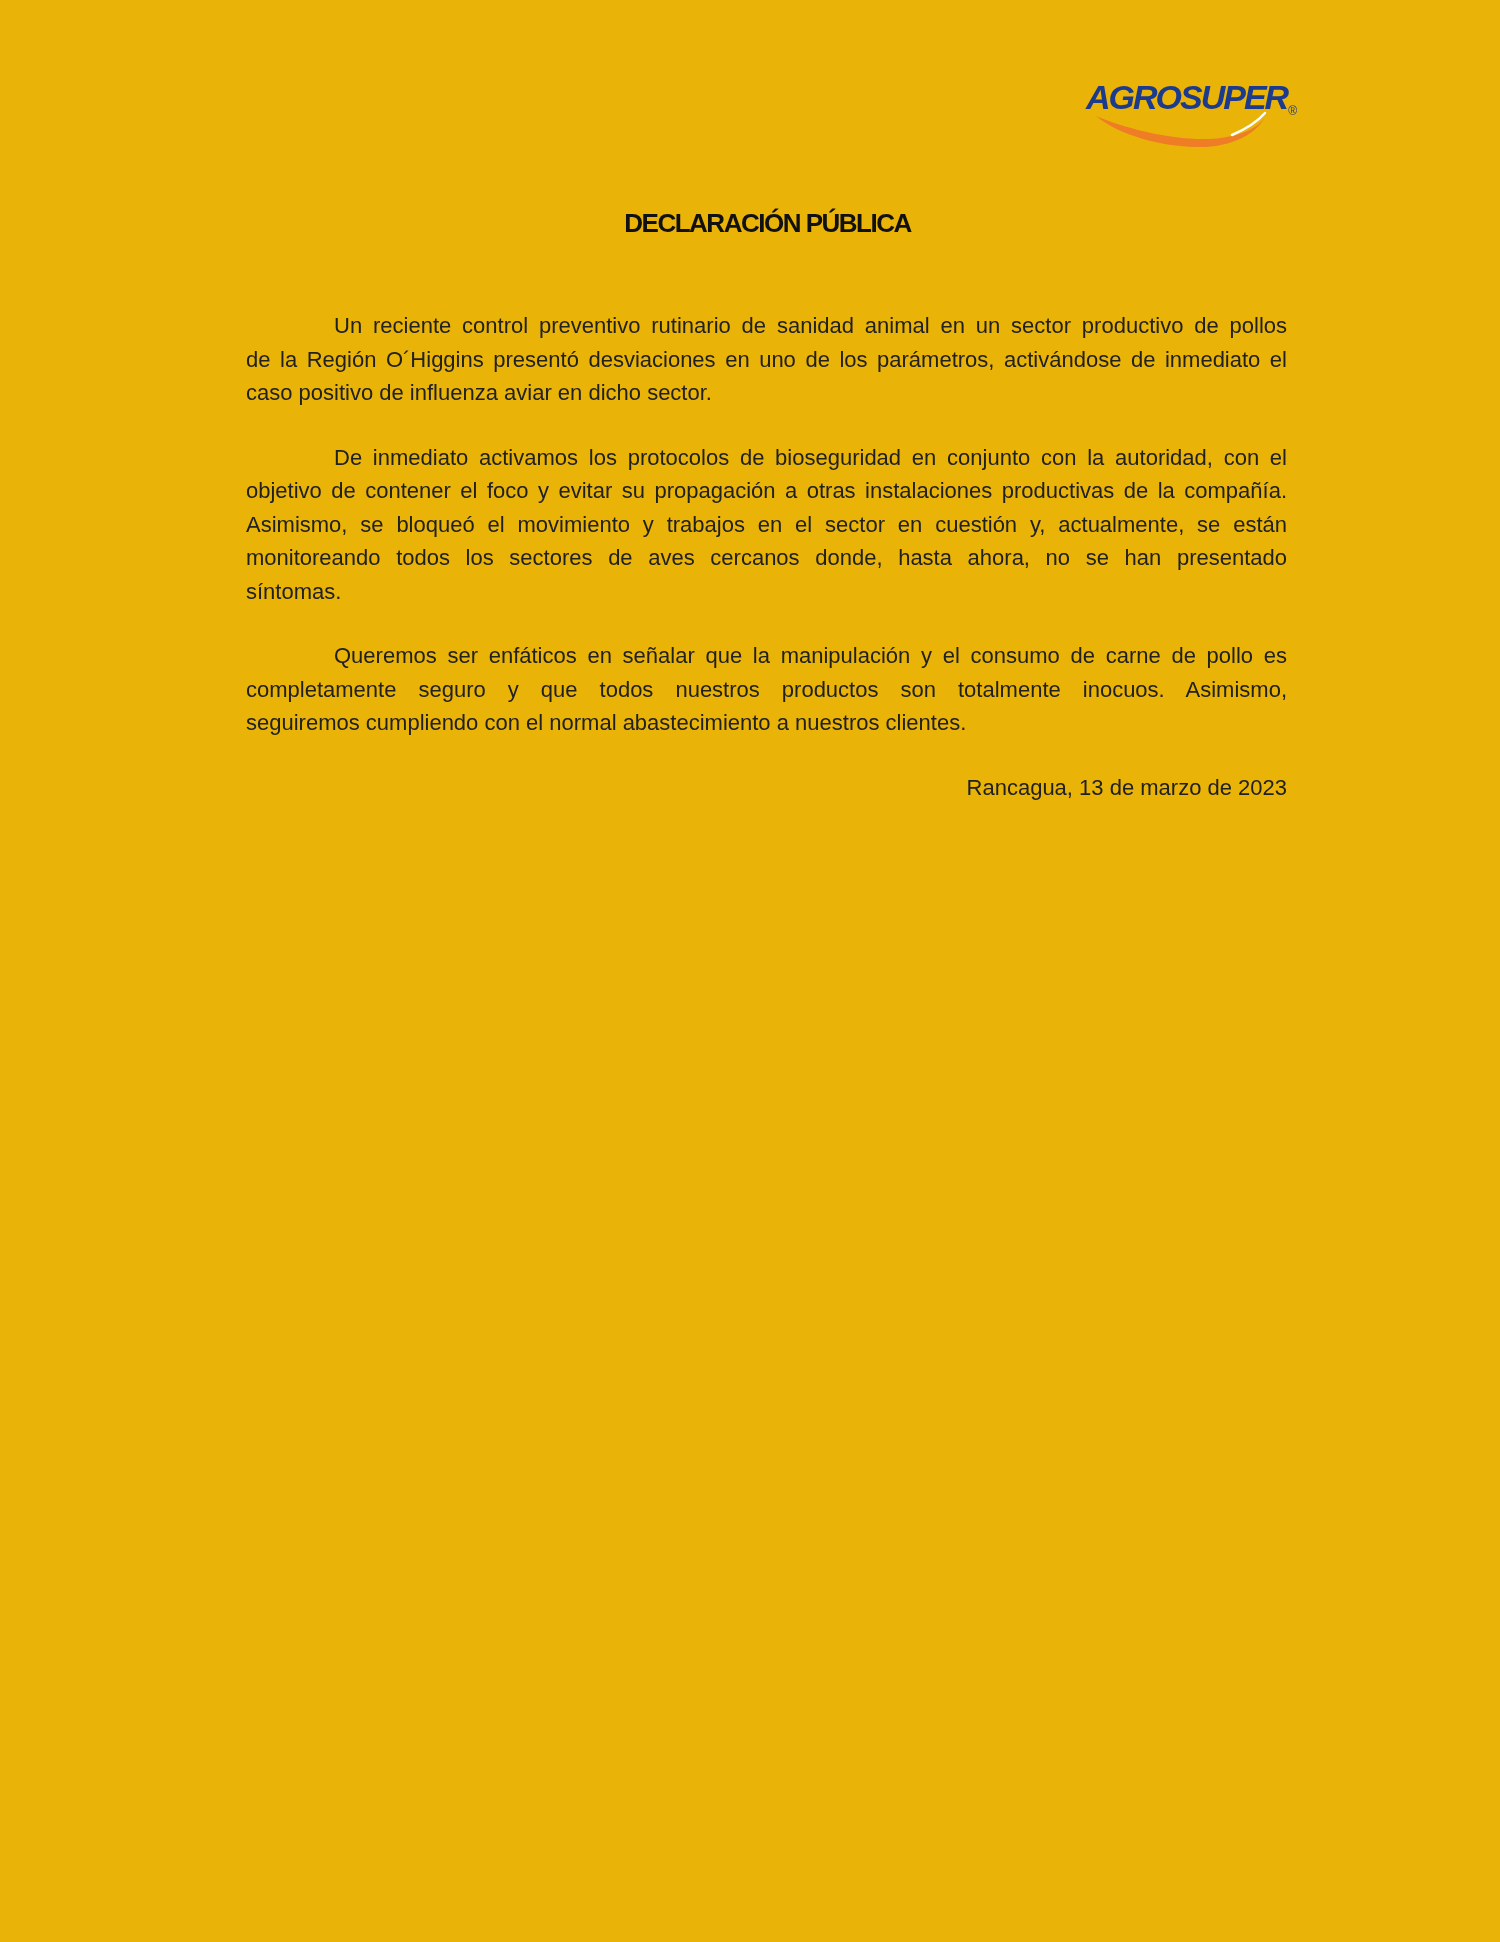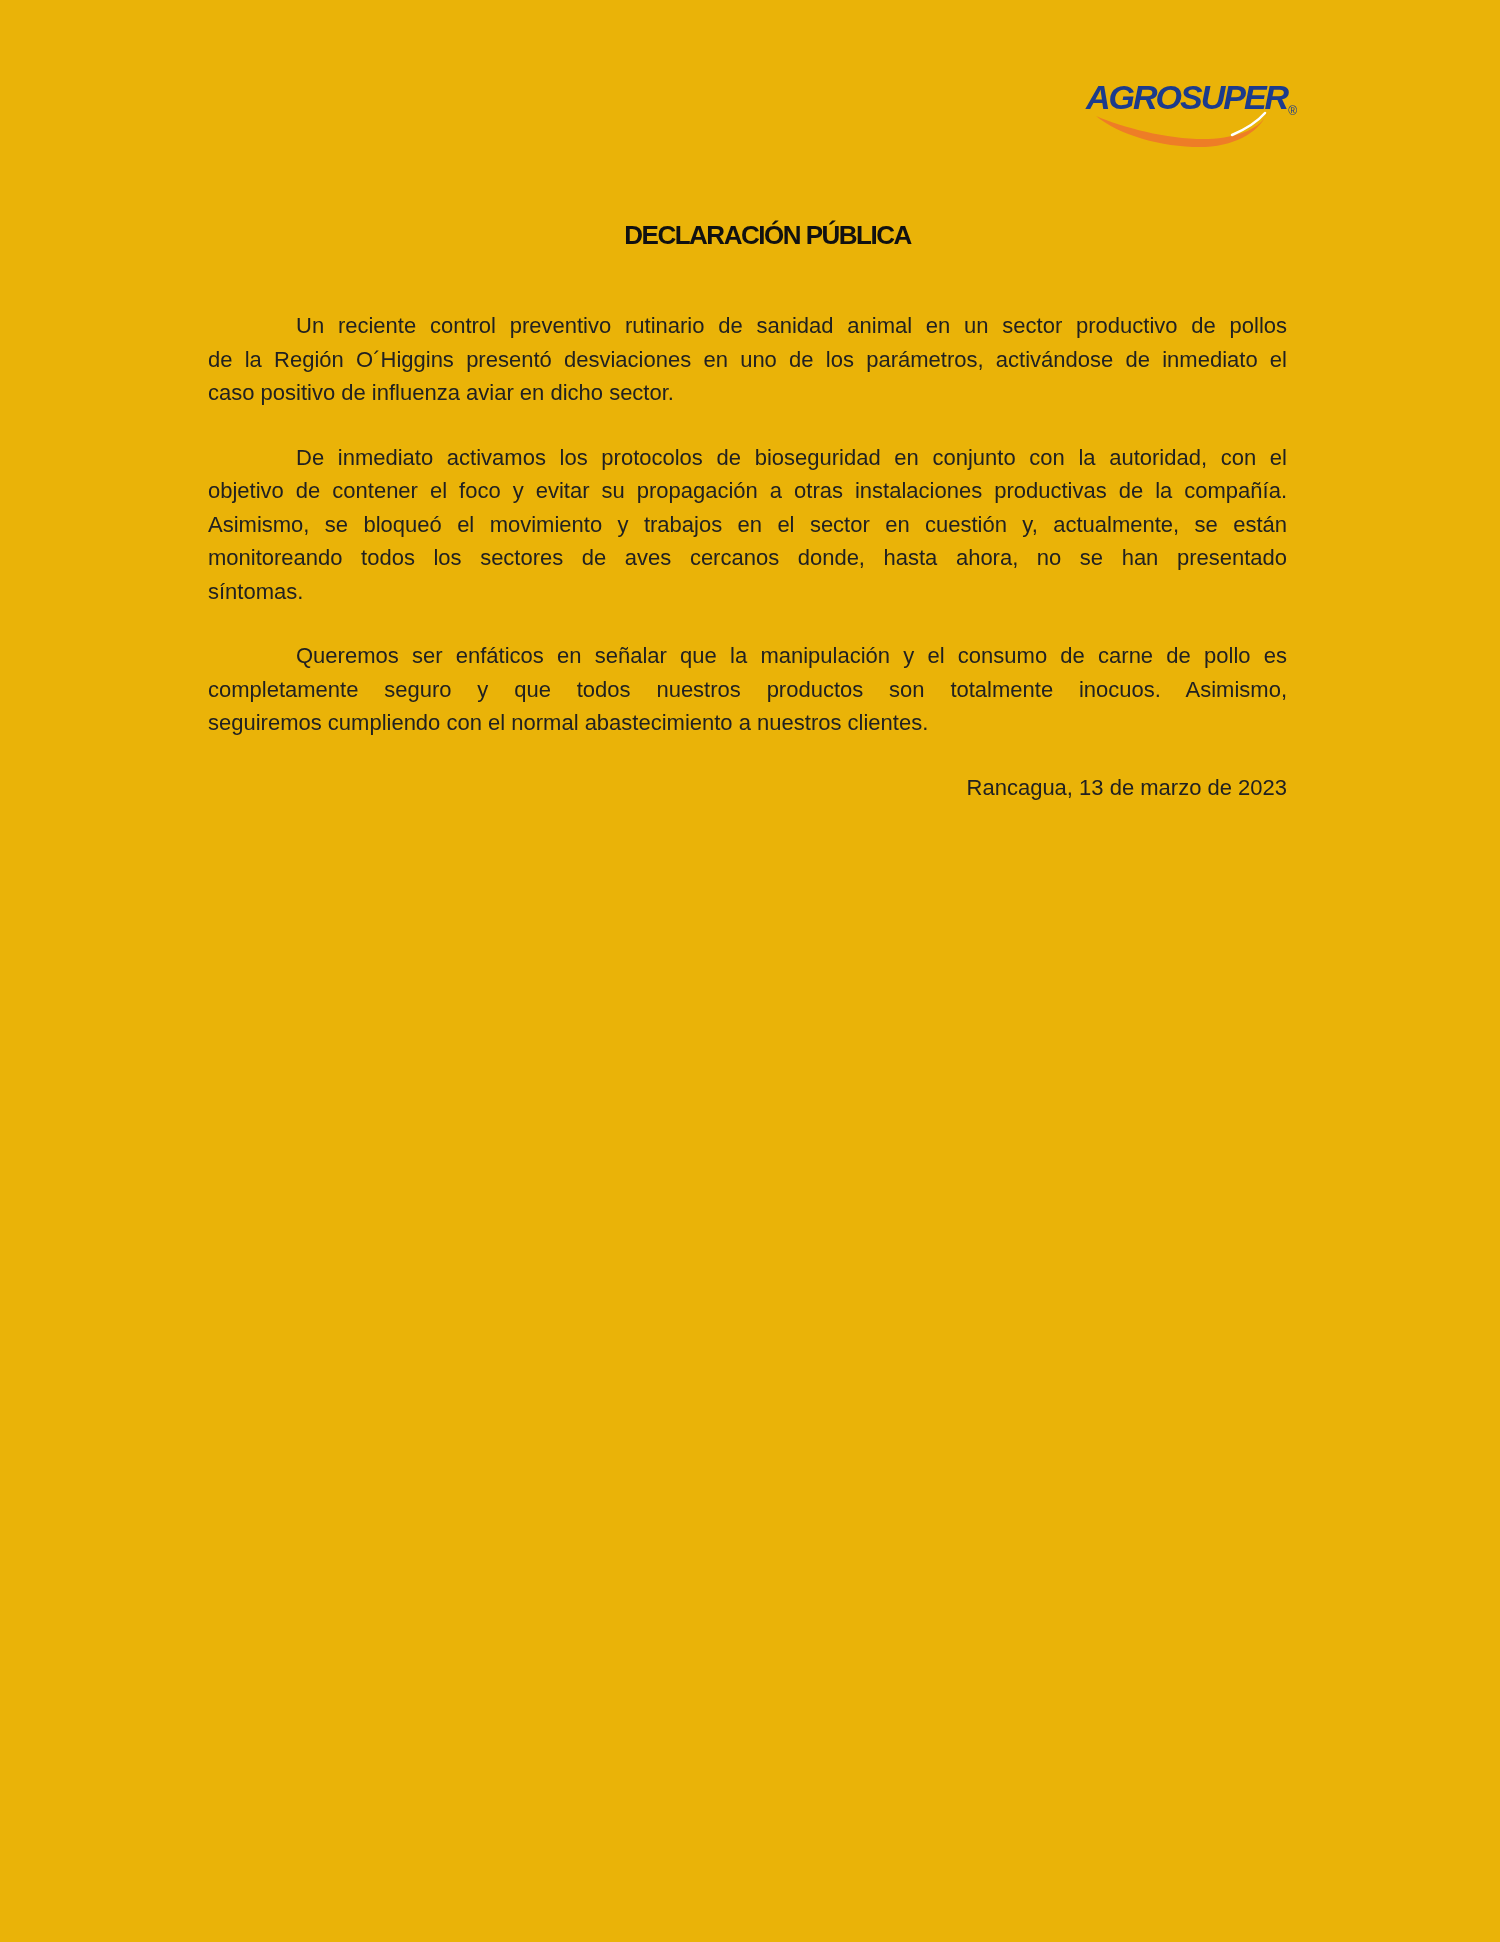--- a/index.html
+++ b/index.html
@@ -56,39 +56,39 @@
     position: absolute;
     left: 228px;
     top: 206px;
     width: 1079px;
     text-align: center;
     font-size: 26px;
     line-height: 34px;
     font-weight: bold;
     letter-spacing: -1.5px;
     color: #111111;
-    margin-top: 12px;
   }
 
   
   .content {
     position: absolute;
     left: 208px;
     top: 309px;
     width: 1079px;
     font-size: 22px;
     line-height: 33.5px;
     color: #212121;
   }
   .paragraph { margin-bottom: 31px; }
   .line {
     text-align: justify;
     text-align-last: justify;
     height: 33.5px;
     overflow: hidden;
+    margin-left: 38px;
   }
   .line.first { text-indent: 88px; }
   .line.last { text-align-last: left; }
   .dateline {
     text-align: right;
   }
 </style>
 </head>
 <body>
 

